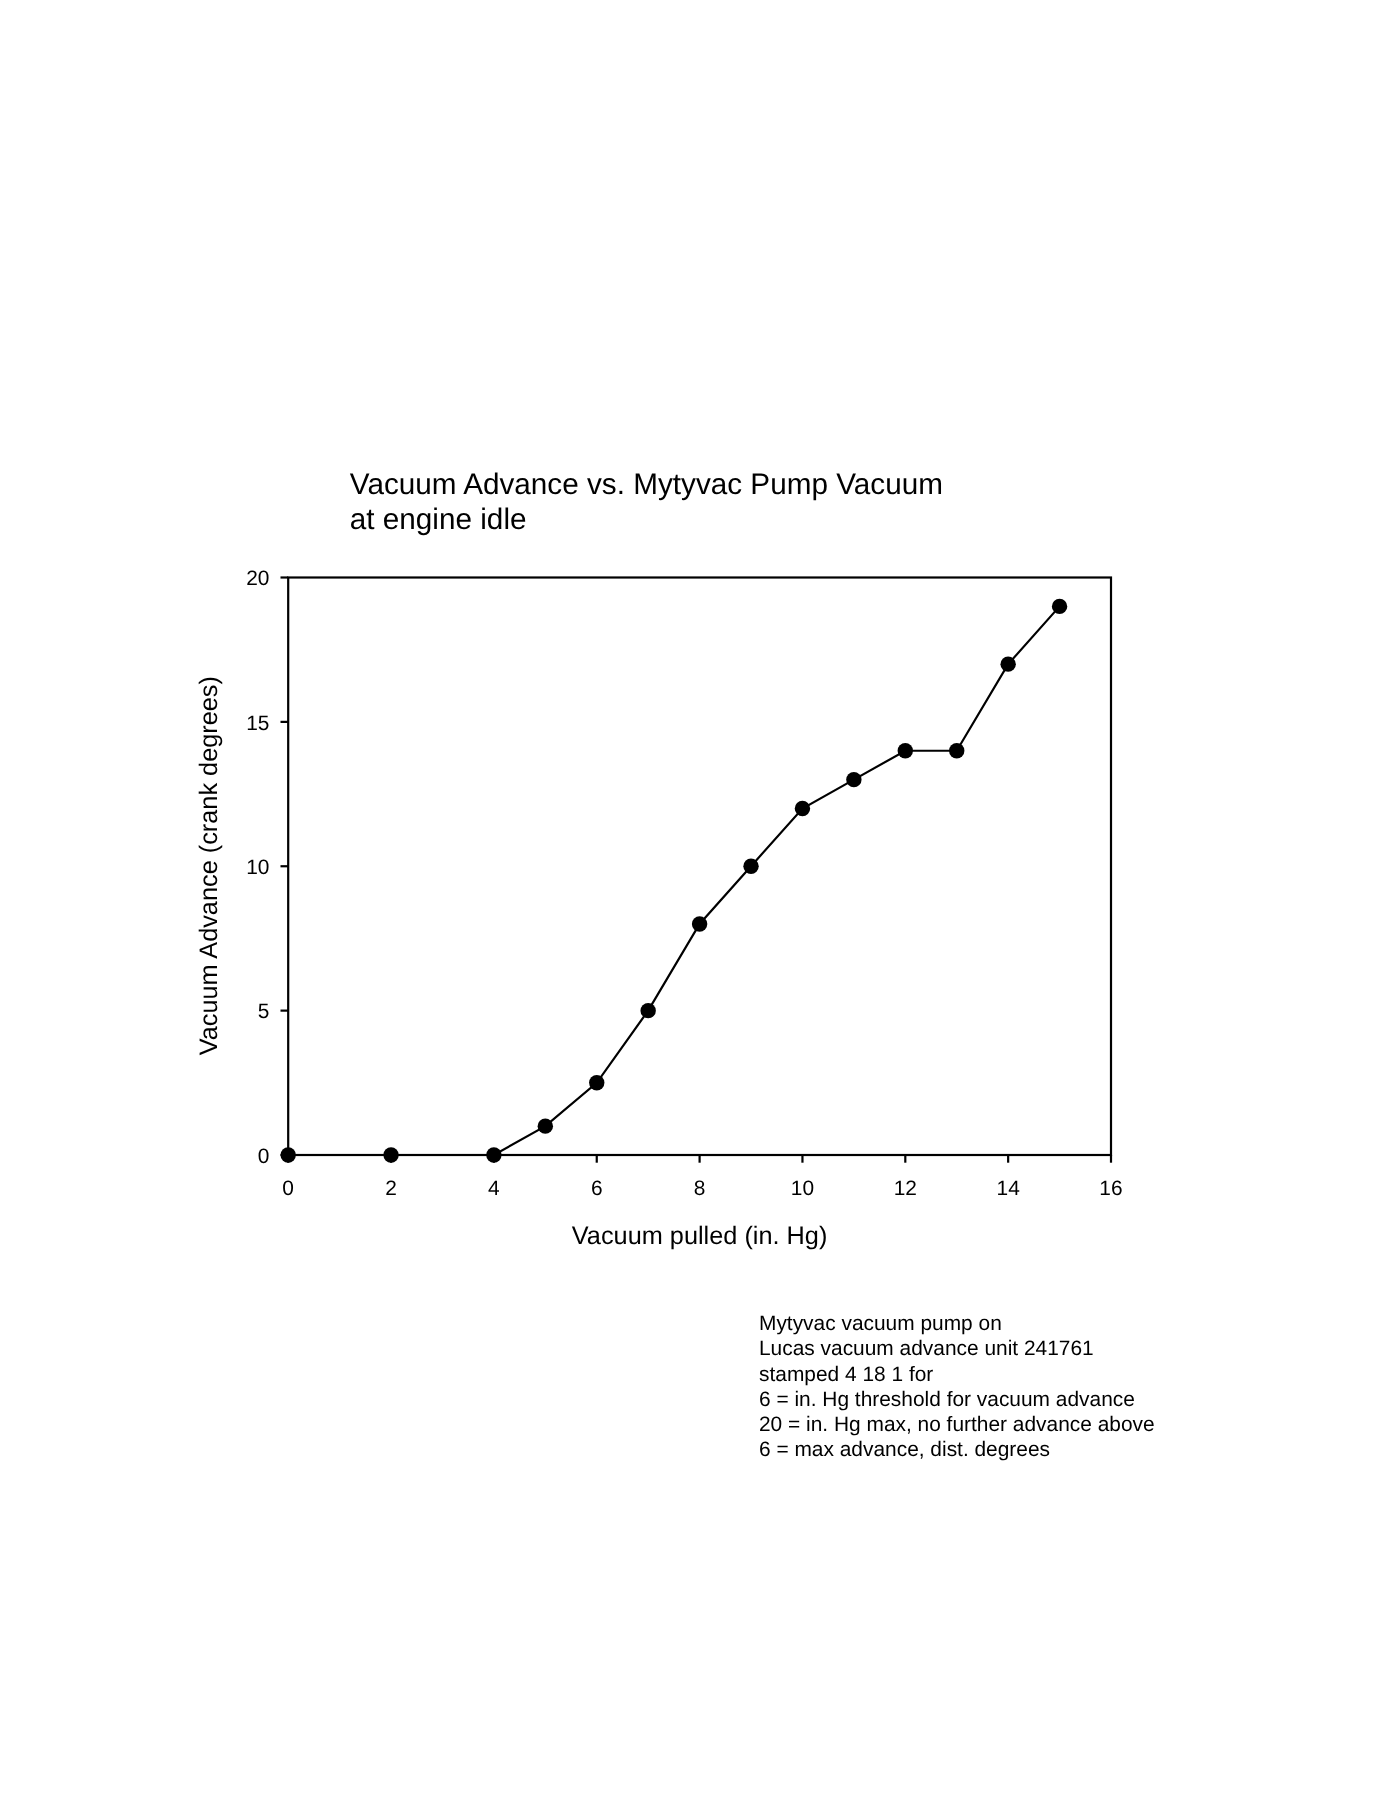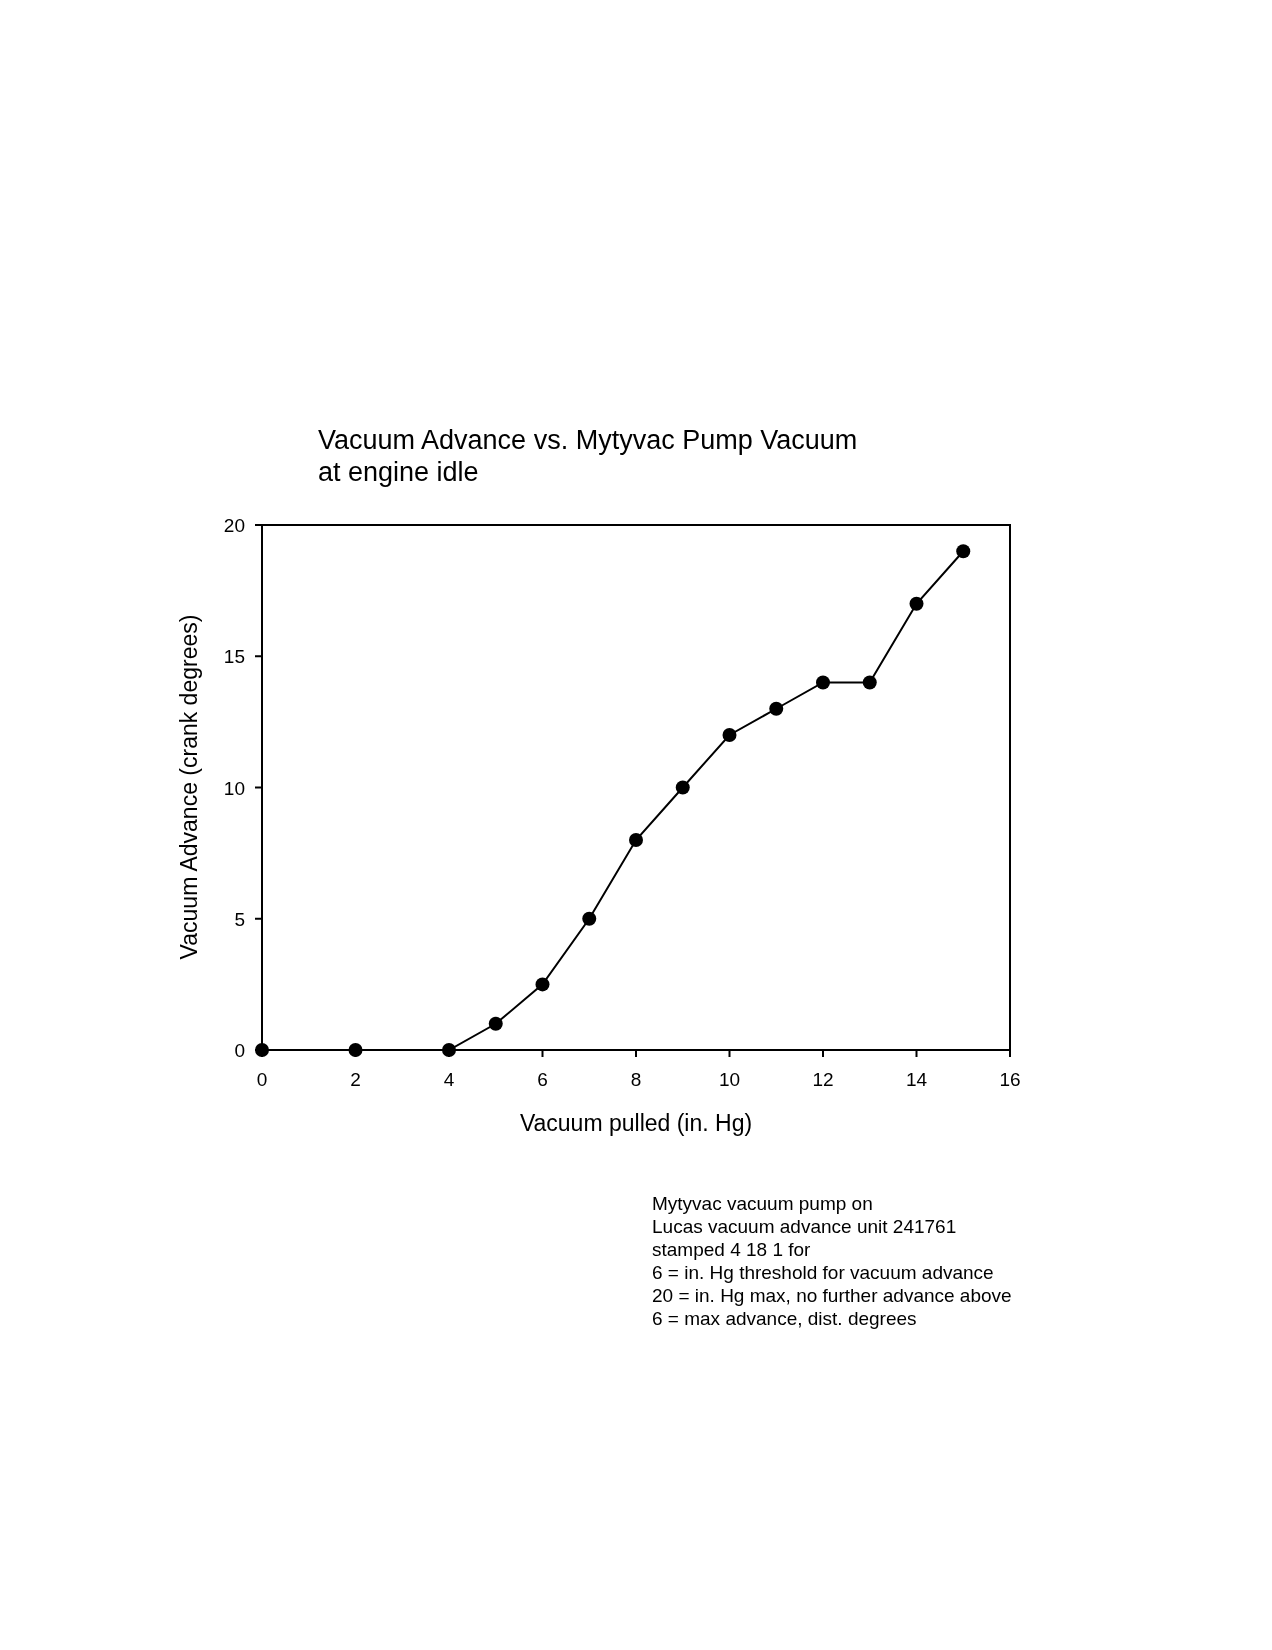--- a/index.html
+++ b/index.html
@@ -1,20 +1,20 @@
 <!DOCTYPE html>
 <html><head>
   <meta charset="utf-8">
   <style>
     html, body { margin: 0; padding: 0; background: #ffffff; }
     body { width: 1272px; height: 1650px; position: relative; overflow: hidden;
            font-family: "Liberation Sans", "DejaVu Sans", sans-serif; color: #000; }
     #chart { position: absolute; left: 0; top: 0; }
     .title-line { position: absolute; left: 318px; font-size: 27px; line-height: 32px; white-space: nowrap; }
-    .note { position: absolute; left: 652px; top: 1192px; font-size: 19px; line-height: 23px; white-space: nowrap; }
+    .note { position: absolute; left: 690px; top: 1192px; font-size: 19px; line-height: 23px; white-space: nowrap; }
     .note div { height: 23px; }
     svg text { font-family: "Liberation Sans", "DejaVu Sans", sans-serif; fill: #000; }
   </style>
 </head>
 <body>
 
 <div class="title-line" style="top:424px;">Vacuum Advance vs. Mytyvac Pump Vacuum</div>
 <div class="title-line" style="top:456px;">at engine idle</div>
 
 <svg id="chart" width="1272" height="1650">

